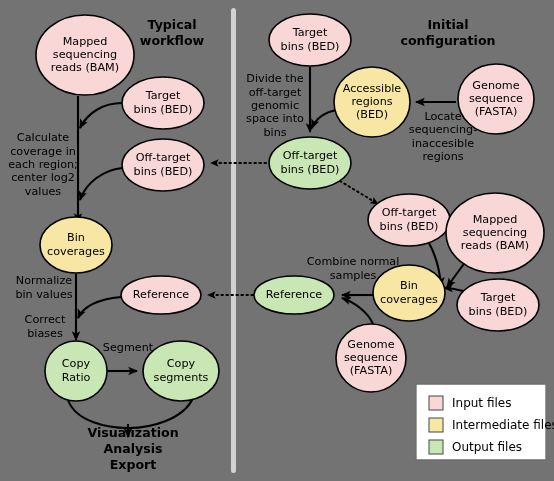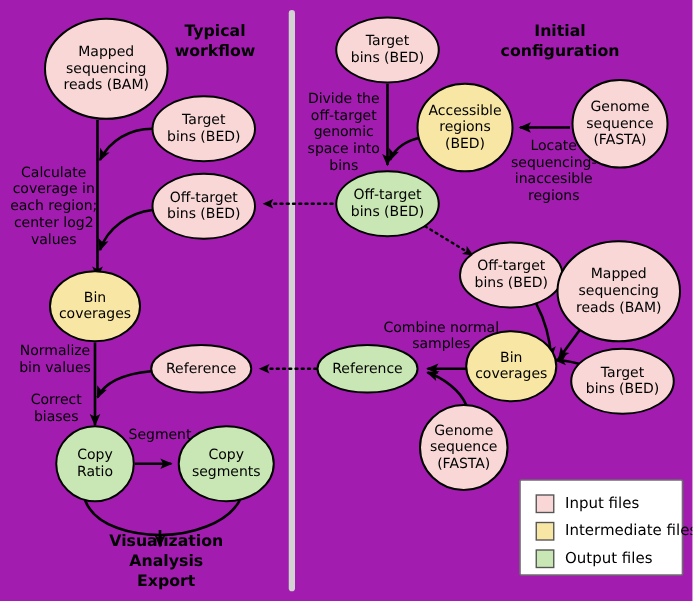--- a/index.html
+++ b/index.html
@@ -10,21 +10,21 @@
   body {
     width: 554px;
     height: 481px;
     font-family: "DejaVu Sans", sans-serif;
     overflow: hidden;
   }
   #diagram-root {
     position: relative;
     width: 554px;
     height: 481px;
-    background: #a21caf;
+    background: #737373;
   }
   svg#flow {
     display: block;
     width: 554px;
     height: 481px;
   }
   .node-shape {
     stroke: #000000;
     stroke-width: 1.6;
   }

